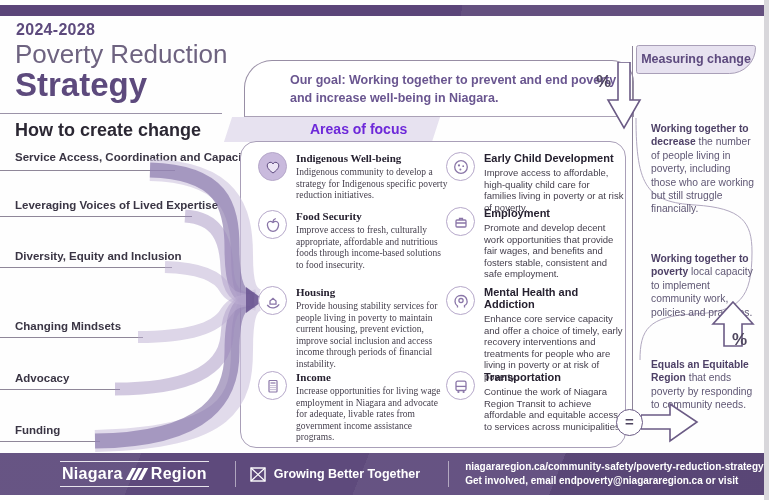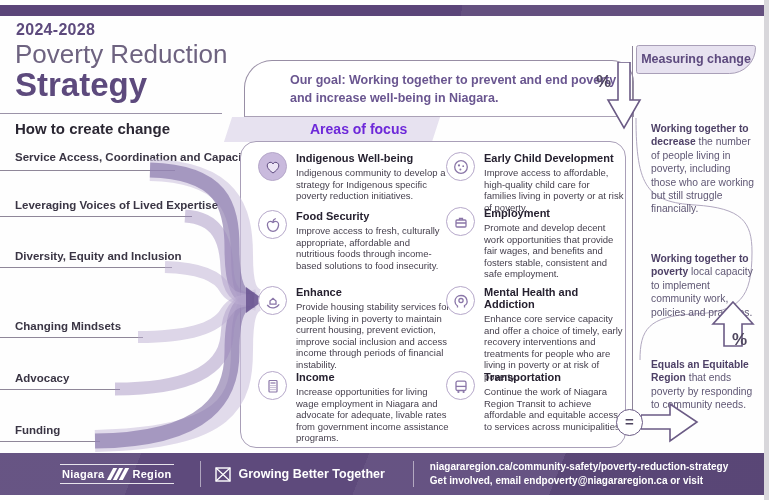--- a/index.html
+++ b/index.html
@@ -10,21 +10,21 @@
   .topbar { position:absolute; left:0; top:5px; width:100%; height:11px;
             background:linear-gradient(100deg,#5b4579 60%, #64507f 60%); }
 
   
   .years  { position:absolute; left:16px; top:21px; font-size:16px; font-weight:bold; color:#5d4a7d; letter-spacing:.3px;}
   .title1 { position:absolute; left:15px; top:39px; font-size:26px; font-weight:400; color:#6e6380; }
   .title2 { position:absolute; left:15px; top:66px; font-size:33px; font-weight:bold; color:#5d4a7d; }
 
   
   .col-rule { position:absolute; left:0; top:113px; width:222px; height:1px; background:#9b93a8; }
-  .how-heading { position:absolute; left:15px; top:120px; font-size:15px; font-weight:bold; color:#2b2733; }
+  .how-heading { position:absolute; left:15px; top:120px; font-size:18px; font-weight:bold; color:#2b2733; }
   .hitem { position:absolute; left:15px; font-size:11.5px; font-weight:bold; color:#3a3544; white-space:nowrap; }
   .hline { position:absolute; left:0; height:1px; background:#8f8799; }
 
   
   .ribbons { position:absolute; left:0; top:0; width:769px; height:500px; pointer-events:none; }
 
   
   .goal-box { position:absolute; left:244px; top:60px; width:390px; height:57px; background:#fff;
               border:1px solid #988ea5; border-radius:28px 22px 0 0; border-bottom-color:#aaa1b6; }
   .goal-text { position:absolute; left:290px; top:72px; width:330px; font-size:12.5px; font-weight:bold;
@@ -35,21 +35,21 @@
                 transform:skewX(-18deg); }
   .areas-heading { position:absolute; left:310px; top:121px; font-size:14px; font-weight:bold; color:#6d28d9; }
   .focus-wrap { position:absolute; left:240px; top:141px; width:386px; height:307px; background:#fff;
                 border:1px solid #a99fb8; border-radius:16px; }
   .fi { position:absolute; display:flex; gap:9px; }
   .fi-icon { flex:0 0 29px; width:29px; height:29px; border:1px solid #b6a8ca; border-radius:50%;
              background:#fff; display:flex; align-items:center; justify-content:center; }
   .fi-icon.filled { background:#c9badd; }
   .fi-title { font-size:11px; font-weight:bold; color:#262130; margin-bottom:3px; }
   .fi-desc  { font-size:9.5px; color:#46404e; line-height:1.22; }
-  .fi-text.w1 { width:154px; } .fi-text.w2 { width:140px; }
+  .fi-text.w1 { width:154px;font-family:Liberation Serif, serif; } .fi-text.w2 { width:140px; }
 
   
   .mc-line { position:absolute; left:632px; top:46px; width:1px; height:366px; background:#8d8499; }
   .mc-curves { position:absolute; left:620px; top:100px; width:149px; height:330px; pointer-events:none; }
   .mc-box { position:absolute; left:636px; top:45px; width:120px; height:29px; background:#e7e2f0;
             border:1px solid #a99fb8; border-radius:3px 3px 30px 3px; text-align:center;
             font-size:12.5px; font-weight:bold; color:#5d4a7e; line-height:27px; }
   .mc-block { position:absolute; font-size:10.3px; line-height:1.3; color:#5f5774; }
   .mc-block b { color:#4e4167; }
   .pct { position:absolute; font-size:17px; font-weight:bold; color:#4f475f; }
@@ -57,21 +57,21 @@
   .eq-circle { position:absolute; left:616px; top:409px; width:27px; height:27px; border:1.6px solid #6b5b85;
                border-radius:50%; background:#fff; text-align:center; font-size:15px; font-weight:bold;
                color:#4f4560; line-height:24px; z-index:3; }
 
   
   .footer { position:absolute; left:0; top:453px; width:769px; height:42px; background:#5e4a7c;
             background-image:linear-gradient(112deg, rgba(255,255,255,.06) 18%, rgba(0,0,0,0) 18% 47%, rgba(255,255,255,.05) 47% 72%, rgba(0,0,0,.05) 72%);
             display:flex; align-items:center; }
   .nr-logo { display:flex; align-items:center; gap:6px; margin-left:60px; padding:3px 2px;
              border-top:1px solid rgba(255,255,255,.85); border-bottom:1px solid rgba(255,255,255,.85); }
-  .nr-logo .nm { color:#fff; font-weight:bold; font-size:11px; letter-spacing:.3px; }
+  .nr-logo .nm { color:#fff; font-weight:bold; font-size:16px; letter-spacing:.3px; }
   .nr-emblem { display:flex; gap:2px; }
   .nr-emblem span { display:block; width:4px; height:12px; background:#fff; transform:skewX(-28deg); }
   .fdiv { width:1px; height:26px; background:rgba(255,255,255,.5); }
   .fdiv.d1 { margin-left:26px; } .fdiv.d2 { margin-left:28px; }
   .tagline-wrap { display:flex; align-items:center; gap:8px; margin-left:14px; }
   .tagline { color:#fff; font-weight:bold; font-size:12.5px; }
   .contact { margin-left:16px; color:#fff; font-weight:bold; font-size:10px; line-height:1.45; }
 </style>
 </head>
 <body>
@@ -143,21 +143,21 @@
   </div>
 
   <div class="fi" style="left:258px;top:286px">
     <div class="fi-icon">
       <svg width="20" height="20" viewBox="0 0 20 20" fill="none" stroke="#8a76a8" stroke-width="1.3">
         <path d="M7 10 L10 7.3 L13 10 V13.2 H7 Z"></path>
         <path d="M4.2 13.8 C6 16.3 9.2 17.2 11.8 16.6 C13.8 16.1 15.2 15 16.2 13.4"></path>
         </svg>
     </div>
     <div class="fi-text w1">
-      <div class="fi-title">Enhance</div>
+      <div class="fi-title">Housing</div>
       <div class="fi-desc">Provide housing stability services for people living in poverty to maintain current housing, prevent eviction, improve social inclusion and access income through periods of financial instability.</div>
     </div>
   </div>
 
   <div class="fi" style="left:258px;top:371px">
     <div class="fi-icon">
       <svg width="20" height="20" viewBox="0 0 20 20" fill="none" stroke="#8a76a8" stroke-width="1.2">
         <rect x="6" y="4.5" width="8" height="11.5" rx="0.8"></rect>
           <path d="M7.5 7 H12.5"></path>
         <g fill="#8a76a8" stroke="none">

